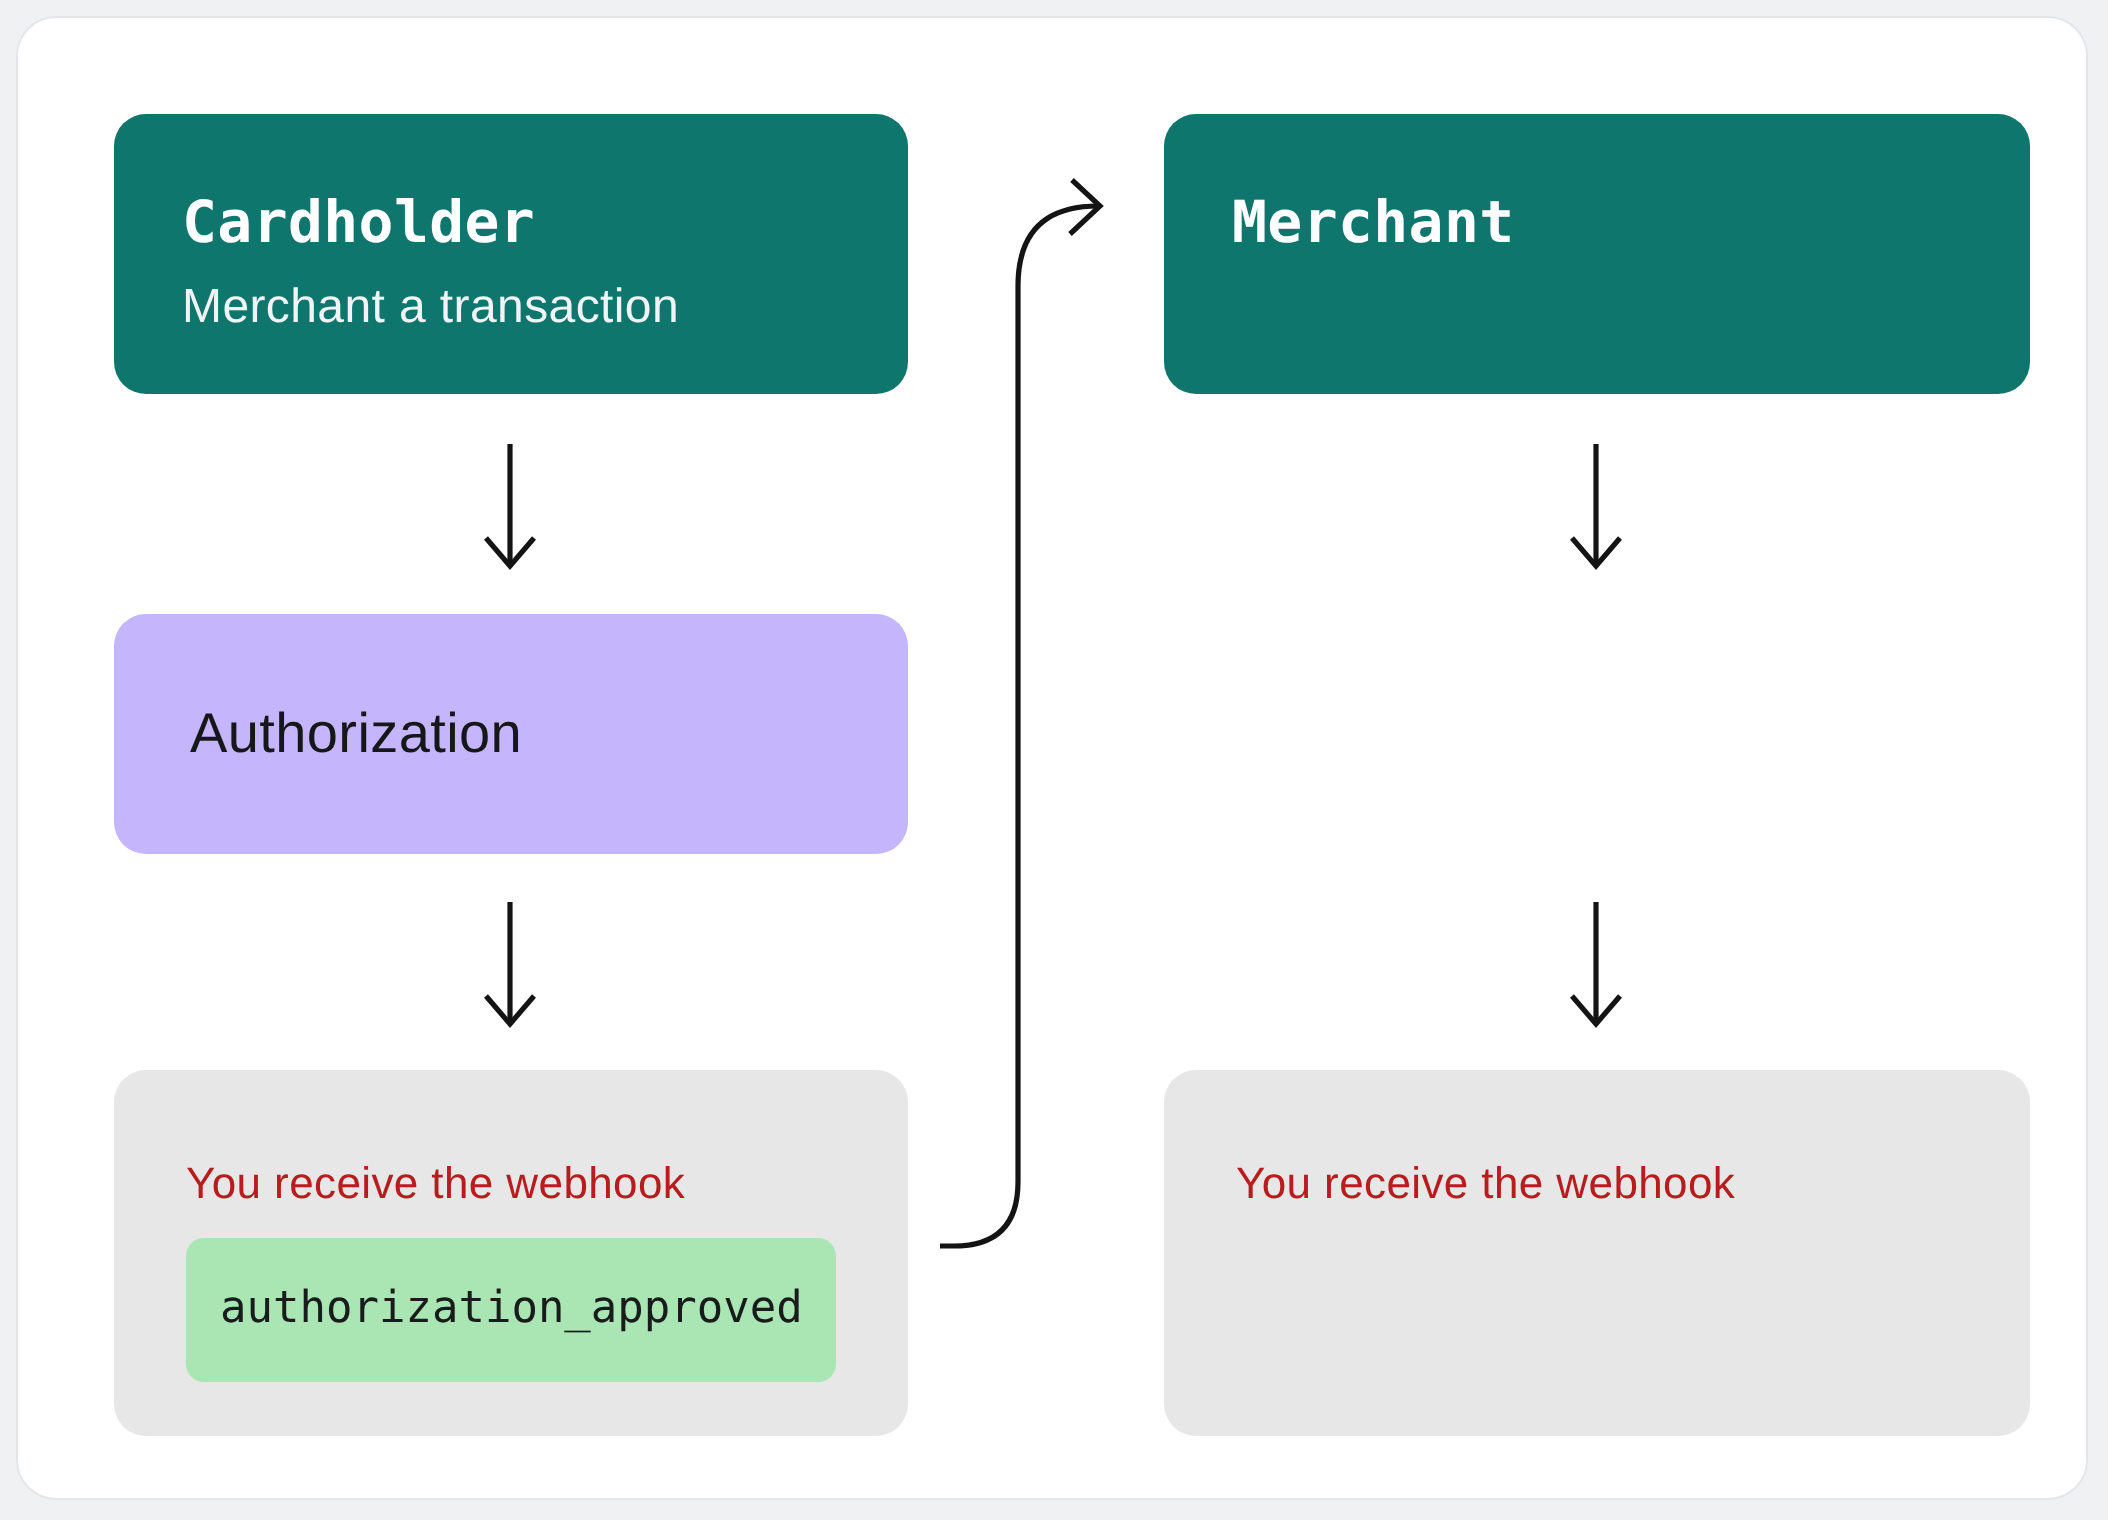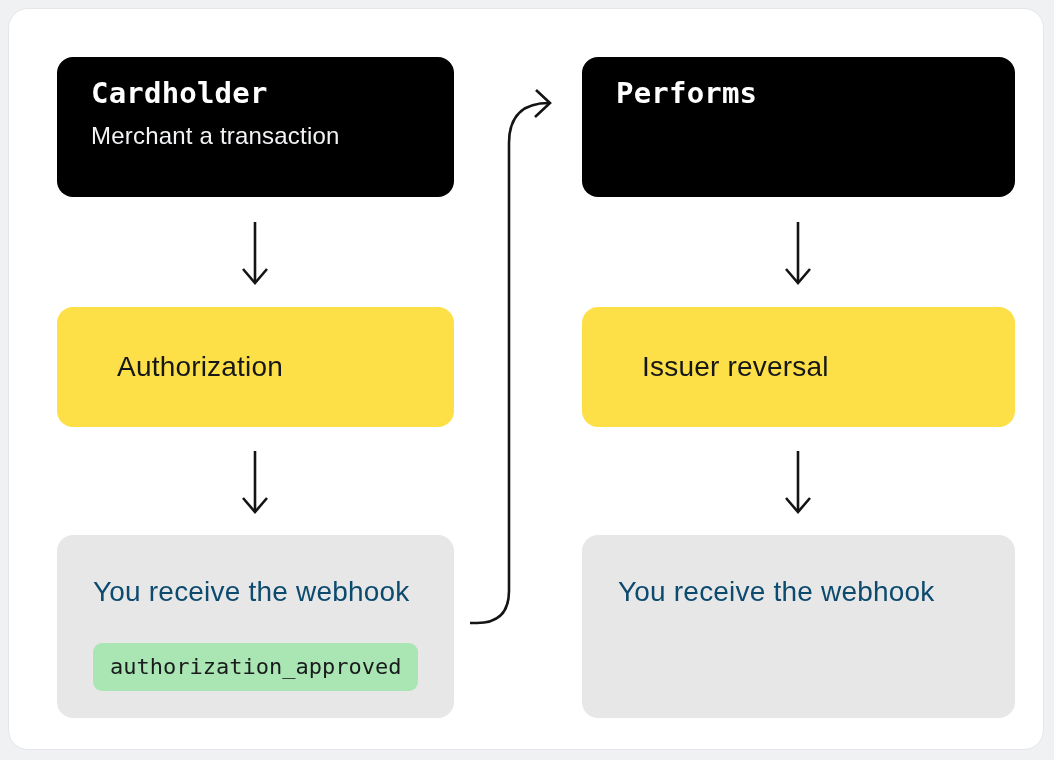--- a/index.html
+++ b/index.html
@@ -43,67 +43,67 @@
   .box {
     position: absolute;
     left: 0;
     width: 100%;
     border-radius: 16px;
     box-sizing: border-box;
   }
   .header-box {
     top: 0;
     height: 140px;
-    background: #000000;
-    padding: 18px 34px 0 34px;
+    background: #0f766e;
+    padding: 36px 34px 0 34px;
   }
   .box-title {
     font-family: "DejaVu Sans Mono", "Liberation Mono", monospace;
     font-weight: bold;
     font-size: 29px;
     line-height: 36px;
     color: #ffffff;
     letter-spacing: 0.2px;
   }
   .box-subtitle {
     margin-top: 8px;
     font-size: 24px;
     line-height: 34px;
     color: #f2f3f5;
     letter-spacing: 0.2px;
   }
   .step-box {
     top: 250px;
     height: 120px;
-    background: #fde047;
+    background: #c4b5fd;
     display: flex;
     align-items: center;
-    padding: 0 60px;
+    padding: 0 38px;
     font-size: 28px;
     color: #161718;
     letter-spacing: 0.2px;
   }
   .webhook-box {
     top: 478px;
     height: 183px;
     background: #e8e7e8;
     padding: 40px 36px 0 36px;
   }
   .webhook-label {
-    font-size: 28px;
+    font-size: 22px;
     line-height: 34px;
-    color: #0c4a6e;
+    color: #b91c1c;
     letter-spacing: 0.2px;
   }
   .webhook-badge {
     display: inline-block;
-    margin-top: 34px;
+    margin-top: 10px;
     height: 48px;
     line-height: 48px;
-    padding: 0 17px;
+    padding: 12px 17px;
     border-radius: 9px;
     background: #a9e6b3;
     font-family: "DejaVu Sans Mono", "Liberation Mono", monospace;
     font-size: 22px;
     color: #191b1c;
     white-space: nowrap;
   }
   .down-arrow {
     position: absolute;
     width: 28px;
@@ -143,31 +143,28 @@
     <div class="box webhook-box">
       <div class="webhook-label">You receive the webhook</div>
       <div class="webhook-badge">authorization_approved</div>
     </div>
 
   </div>
 
   <div class="col col-right">
 
     <div class="box header-box">
-      <div class="box-title">Performs</div>
+      <div class="box-title">Merchant</div>
     </div>
 
     <svg class="down-arrow arrow-1" viewBox="0 0 28 66">
       <line x1="14" y1="1" x2="14" y2="62" stroke="#141414" stroke-width="2.6" fill="none"></line>
       <polyline points="2,48 14,62 26,48" stroke="#141414" stroke-width="2.6" fill="none"></polyline>
     </svg>
 
-    <div class="box step-box">
-      <span>Issuer reversal</span>
-    </div>
 
     <svg class="down-arrow arrow-2" viewBox="0 0 28 66">
       <line x1="14" y1="1" x2="14" y2="62" stroke="#141414" stroke-width="2.6" fill="none"></line>
       <polyline points="2,48 14,62 26,48" stroke="#141414" stroke-width="2.6" fill="none"></polyline>
     </svg>
 
     <div class="box webhook-box">
       <div class="webhook-label">You receive the webhook</div>
     </div>
 

